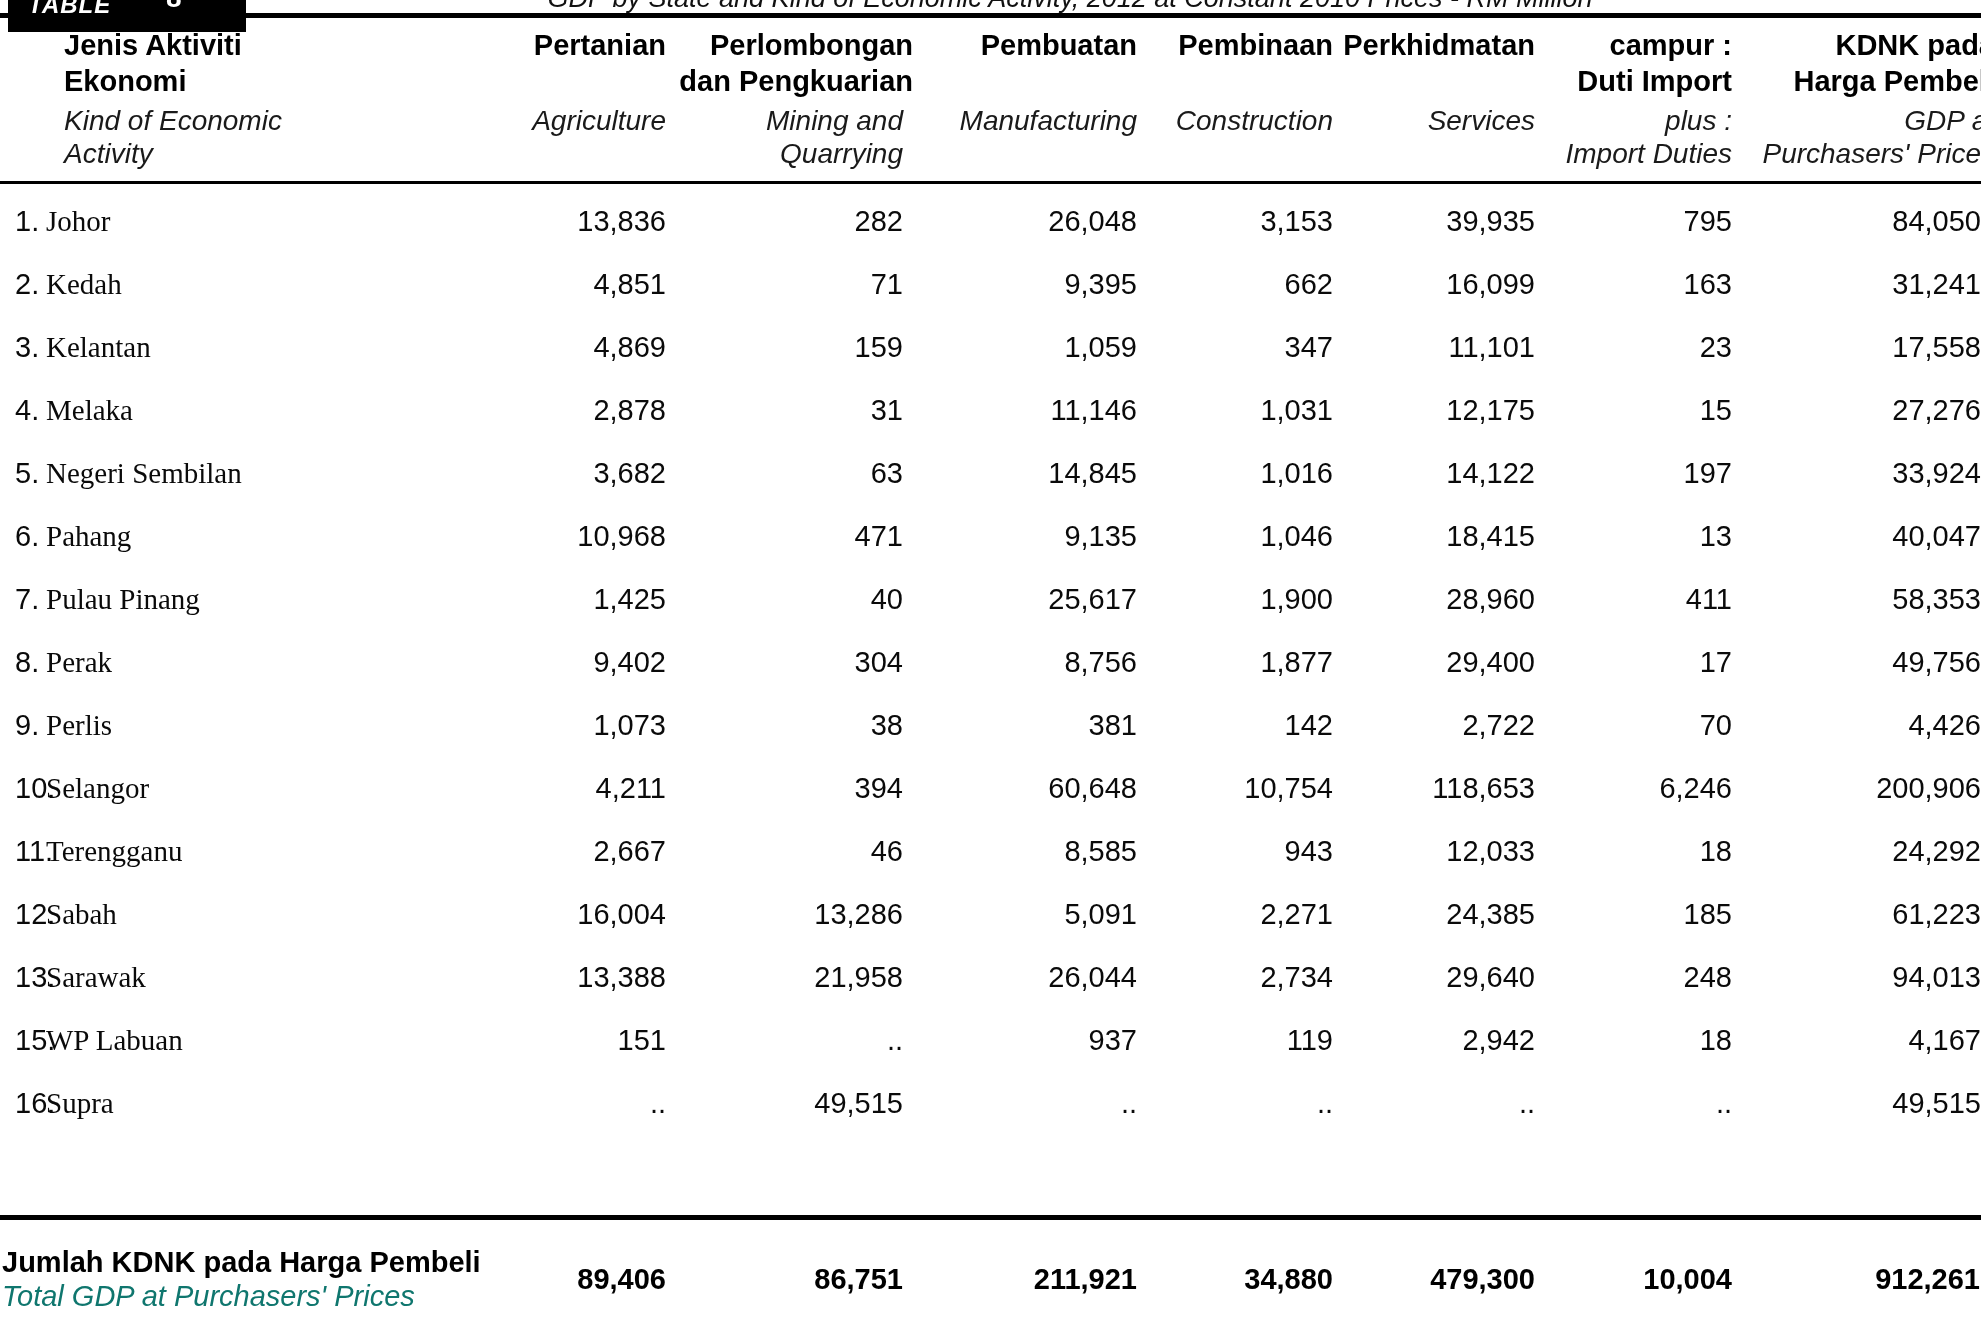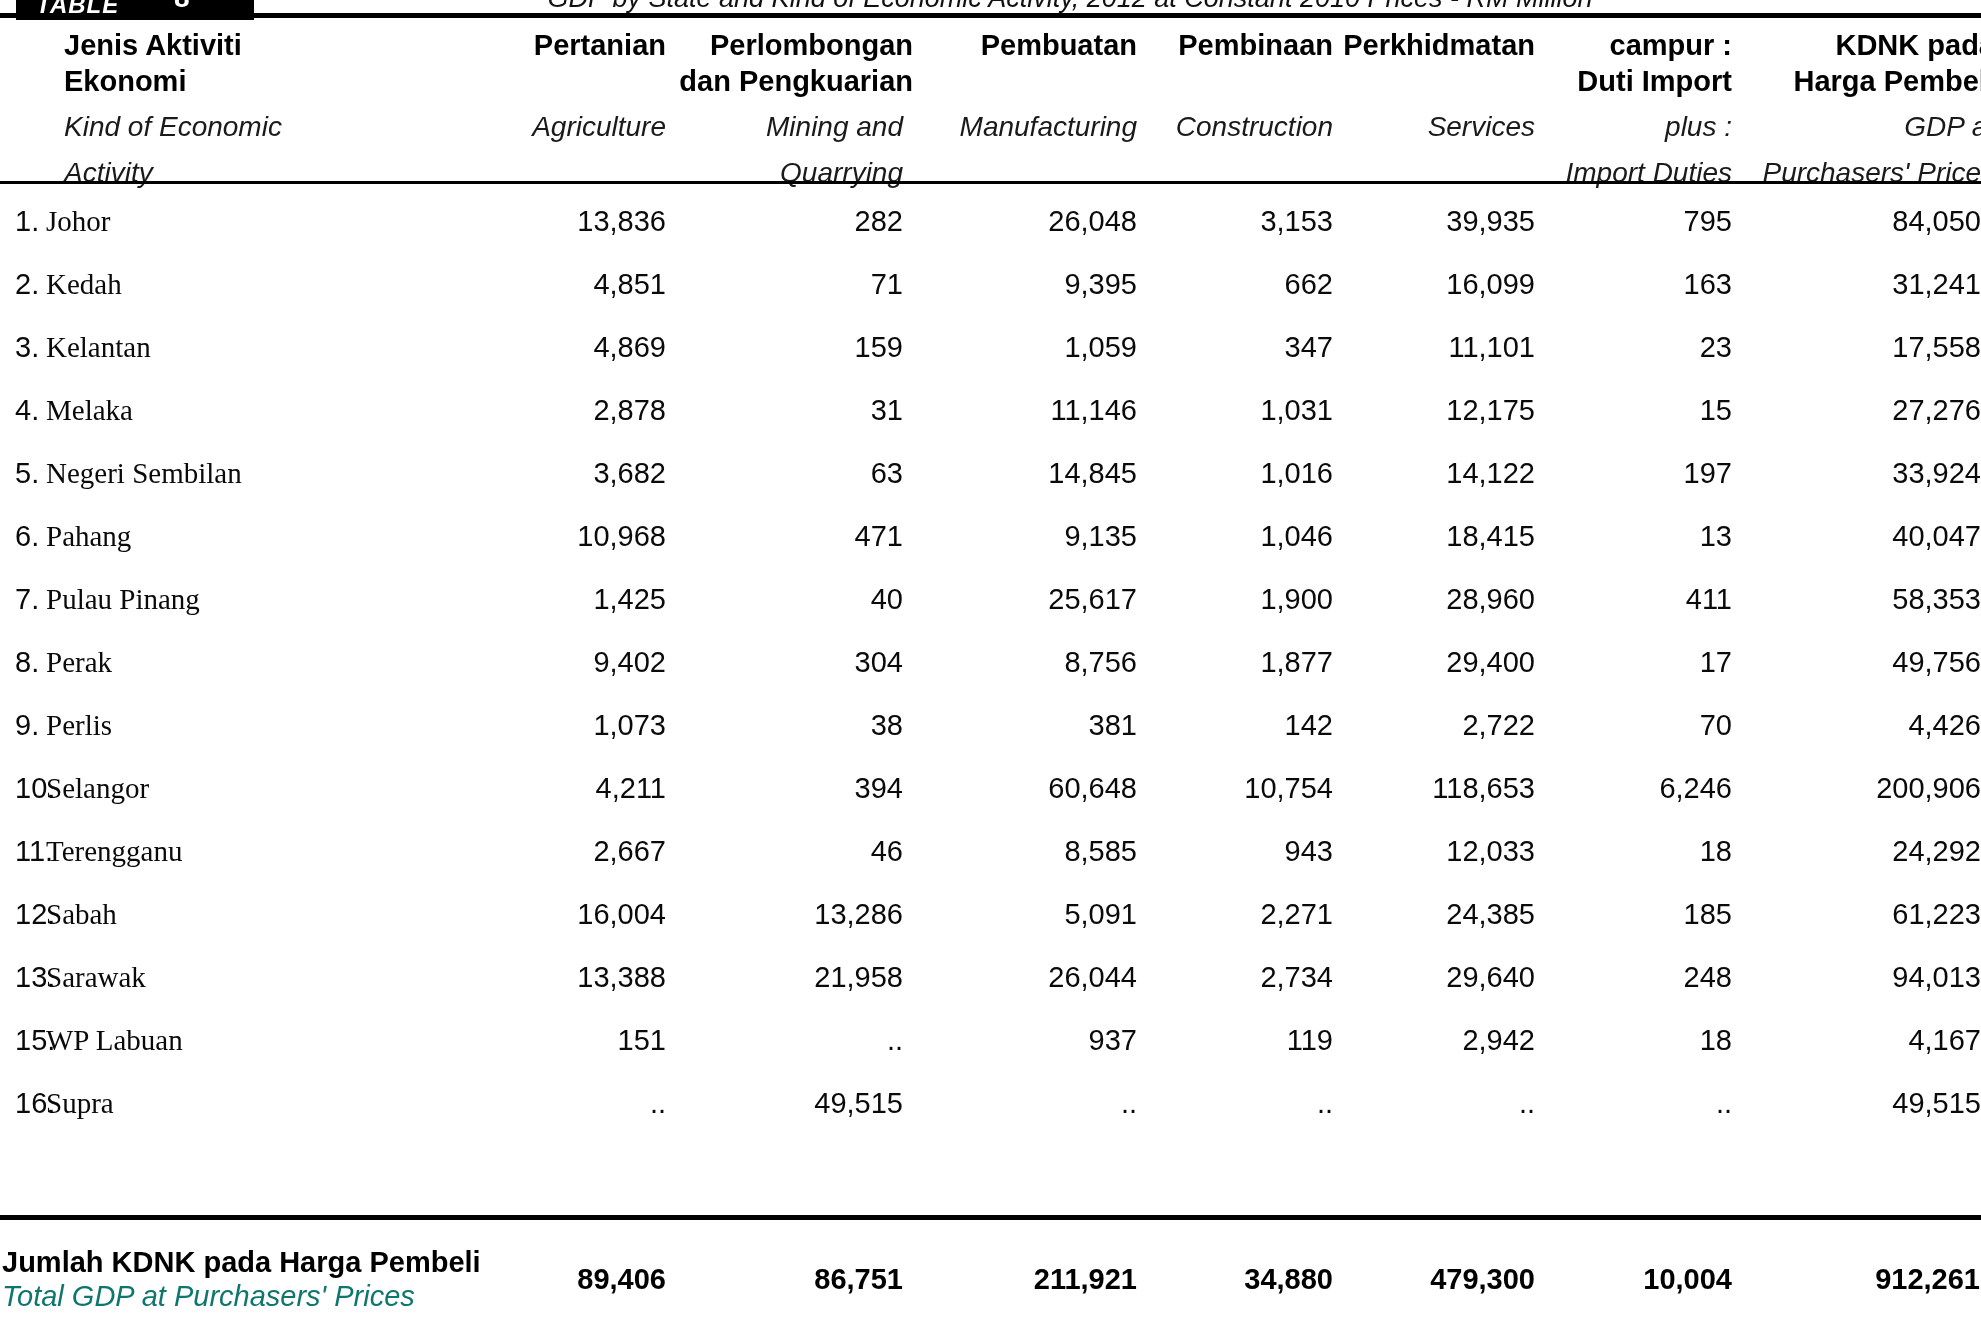--- a/index.html
+++ b/index.html
@@ -12,22 +12,22 @@
     position: relative;
   }
   .page { position: absolute; inset: 0; overflow: hidden; }
 
   
   .top-rule {
     position: absolute; left: 0; top: 13px;
     width: 1981px; height: 5px; background: #000;
   }
   .table-tag {
-    position: absolute; left: 16px; top: 0;
-    width: 238px; height: 20px;
+    position: absolute; left: 8px; top: 0;
+    width: 238px; height: 32px;
     background: #000; overflow: hidden;
   }
   .tag-text {
     position: absolute; left: 20px; top: -9px;
     color: #fff; font-weight: bold; font-style: italic;
     font-size: 24px; letter-spacing: 1px;
   }
   .tag-num {
     position: absolute; left: 158px; top: -18px;
     color: #fff; font-weight: bold; font-size: 28px;
@@ -49,21 +49,21 @@
 
   
   .thead { position: absolute; left: 0; top: 18px; width: 1981px; }
   .hrow-my {
     padding-top: 9px; height: 72px;
     font-weight: bold; font-size: 29px; line-height: 36px;
     white-space: pre-line;
   }
   .hrow-en {
     height: 82px; padding-top: 5px;
-    font-style: italic; font-size: 28px; line-height: 46px;
+    font-style: italic; font-size: 28px; line-height: 33px;
     white-space: pre-line; color: #1a1a1a;
   }
   .h-c0 { padding-left: 64px; text-align: left; }
   .h-c2 { margin-right: -10px; }
   .h-c7 .overhang { display: inline-block; width: 263px; text-align: right; }
   .head-rule {
     position: absolute; left: 0; top: 181px;
     width: 1981px; height: 3px; background: #000;
   }
 

